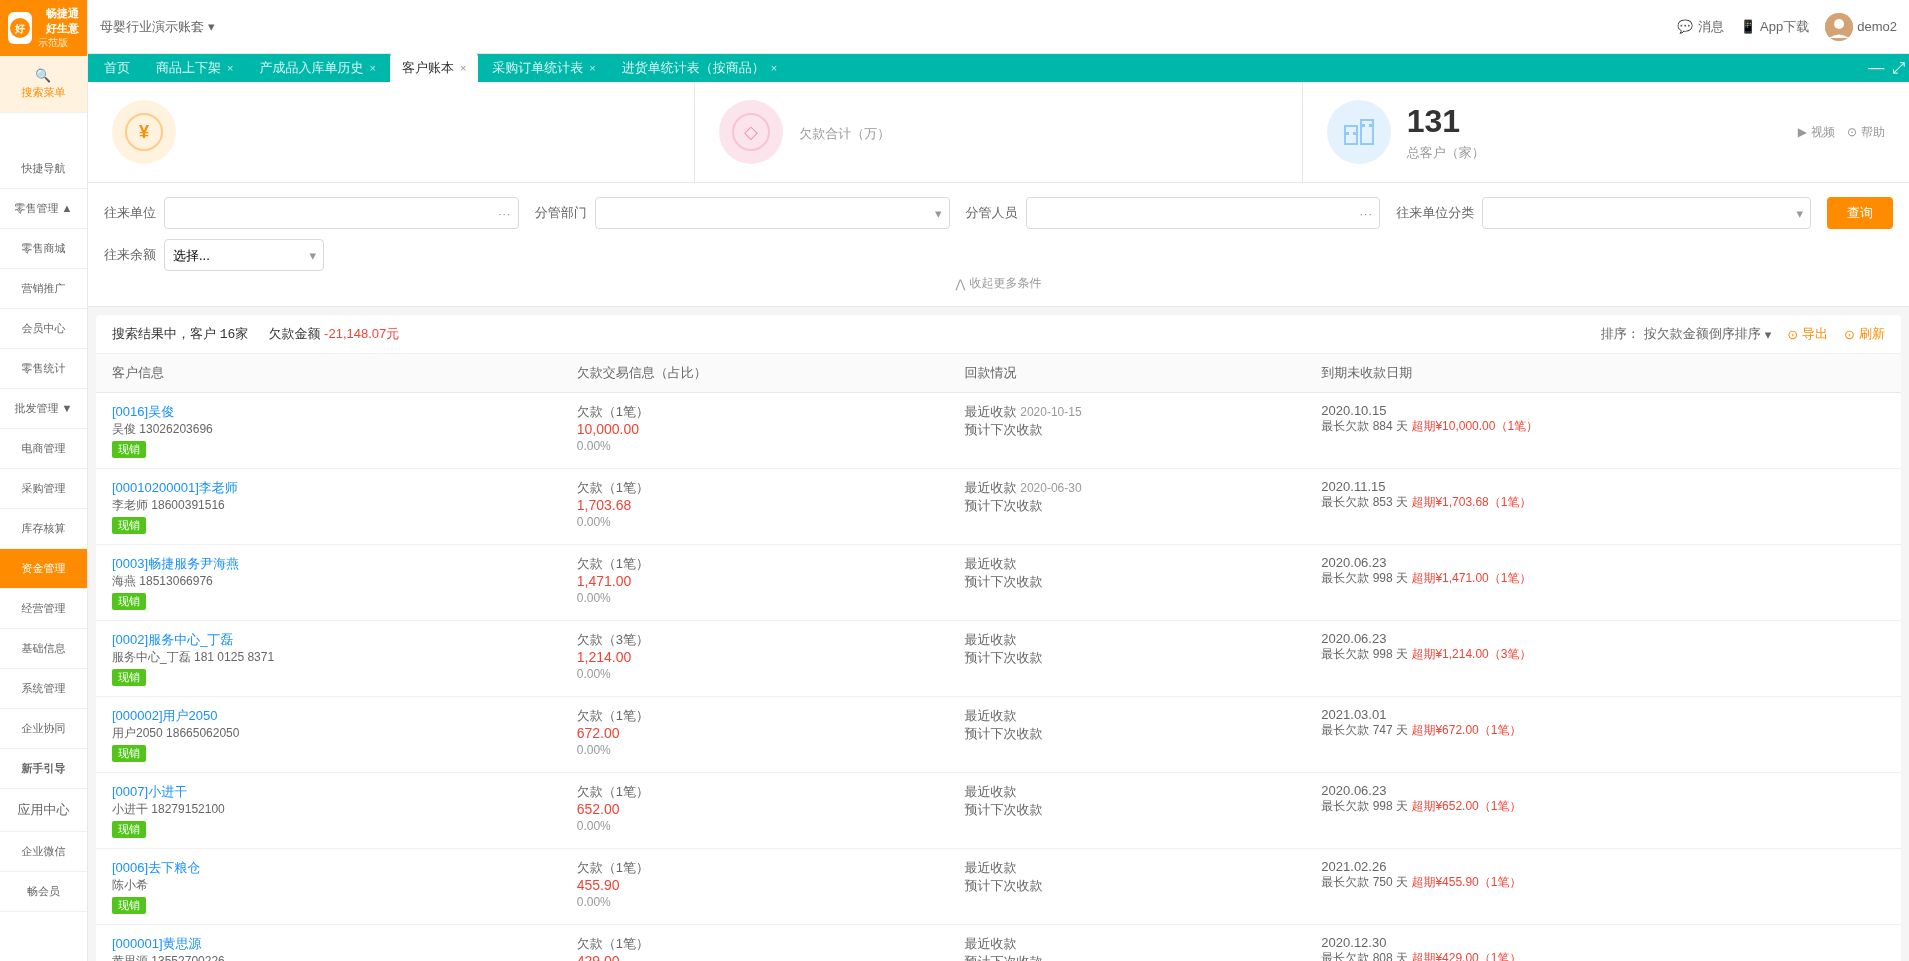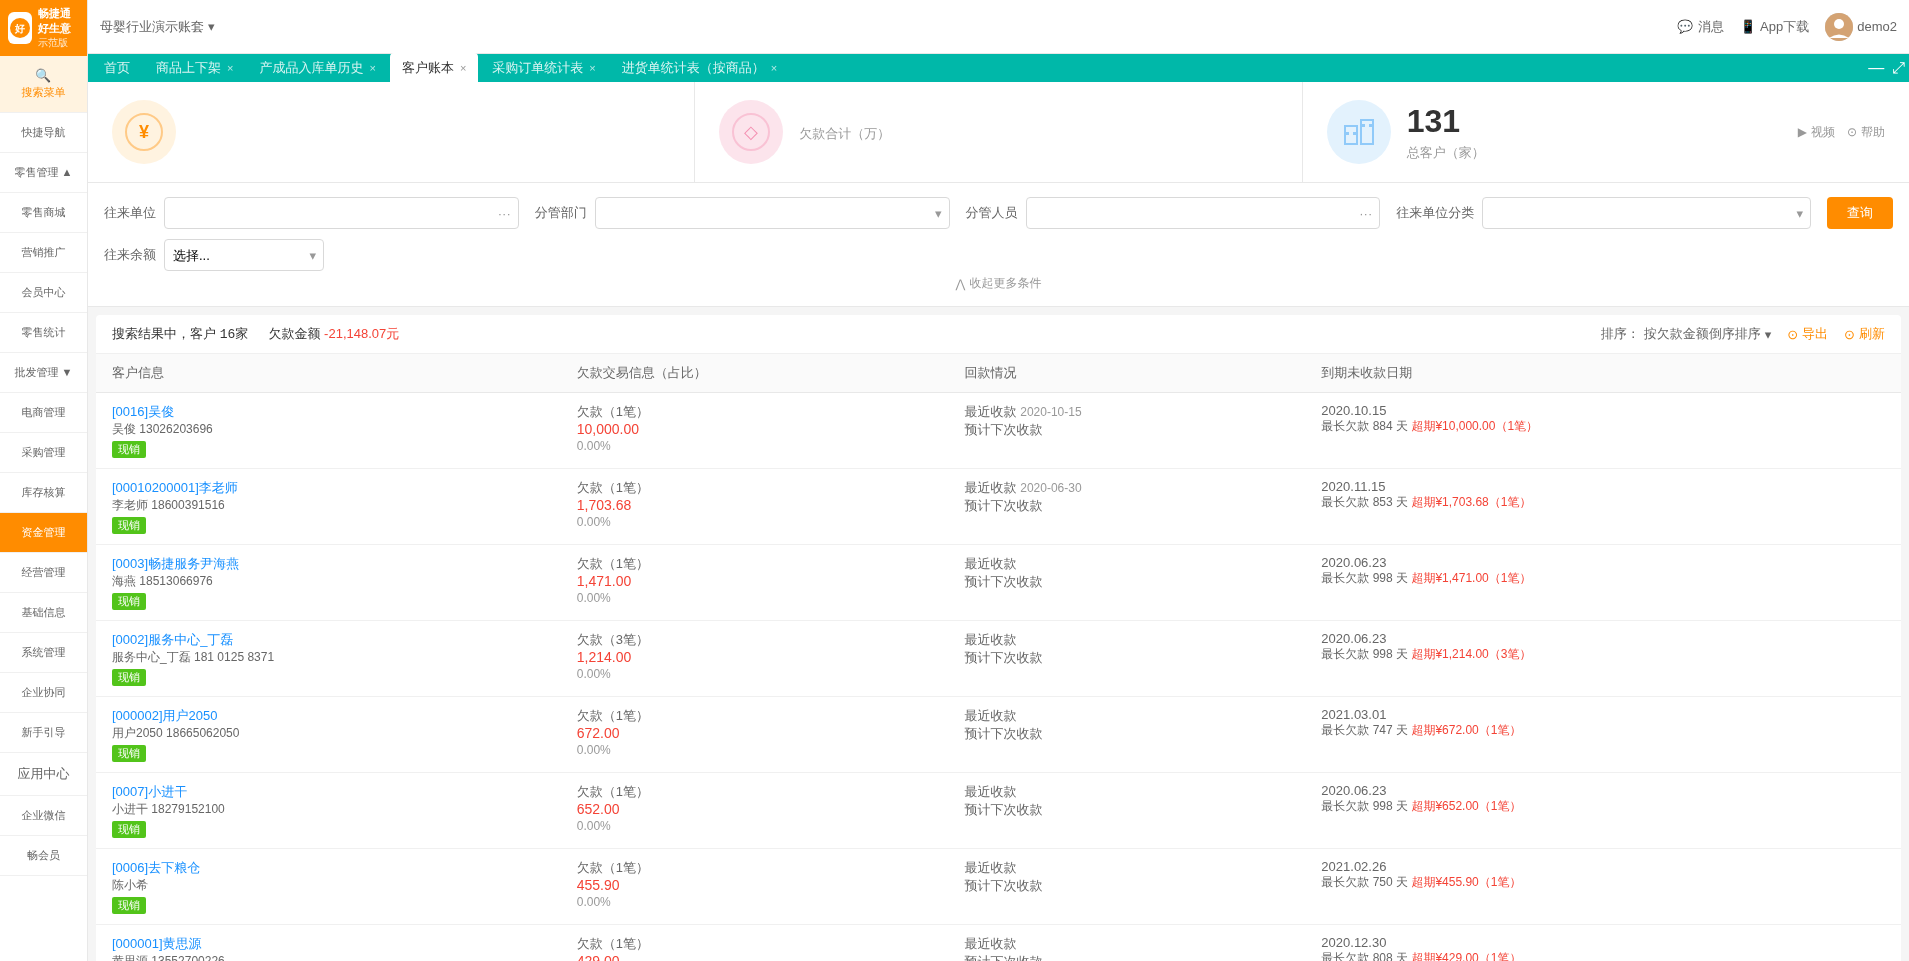--- a/index.html
+++ b/index.html
@@ -87,21 +87,21 @@
     .overdue-amount { color: #f44336; font-size: 12px; cursor: pointer; }
     .overdue-date { color: #666; font-size: 13px; }
 
     
     ::-webkit-scrollbar { width: 6px; }
     ::-webkit-scrollbar-track { background: #f1f1f1; }
     ::-webkit-scrollbar-thumb { background: #ccc; border-radius: 3px; }
 
     .sidebar-top { display: flex; align-items: center; background: #ff8c00; padding: 6px 8px; gap: 6px; }
     .app-icon { width: 32px; height: 32px; border-radius: 6px; background: #fff; display: flex; align-items: center; justify-content: center; }
-    .sidebar-app-name { color: #fff; font-size: 11px; font-weight: bold; }
+    .sidebar-app-name { color: #fff; font-size: 11px; font-weight: bold; margin-left: 8px; }
 
     .filter-input-wrapper { flex: 1; position: relative; }
     .filter-input-wrapper input { width: 100%; height: 32px; border: 1px solid #d9d9d9; border-radius: 4px; padding: 0 30px 0 8px; font-size: 13px; }
     .filter-input-dots { position: absolute; right: 8px; top: 50%; transform: translateY(-50%); color: #999; cursor: pointer; }
   </style>
 </head>
 <body>
 
 <div class="app-container">
 
@@ -120,21 +120,21 @@
       </div>
     </div>
 
     <div class="sidebar-nav-item" style="background:#fff3e0;color:#ff8c00;">
       <div style="font-size:13px;">🔍</div>
       <div style="font-size:11px;margin-top:2px;">搜索菜单</div>
     </div>
 
     <div style="flex:1;overflow-y:auto;overflow-x:hidden;">
       <div class="sidebar-nav-item">
-        <div style="font-size:11px;">快捷导航</div>
+        <div style="font-size:11px;margin-top:36px;">快捷导航</div>
       </div>
       <div class="sidebar-nav-item">
         <div style="font-size:11px;">零售管理 ▲</div>
       </div>
       <div class="sidebar-nav-item">
         <div style="font-size:11px;">零售商城</div>
       </div>
       <div class="sidebar-nav-item">
         <div style="font-size:11px;">营销推广</div>
       </div>
@@ -165,21 +165,21 @@
       <div class="sidebar-nav-item">
         <div style="font-size:11px;">基础信息</div>
       </div>
       <div class="sidebar-nav-item">
         <div style="font-size:11px;">系统管理</div>
       </div>
       <div class="sidebar-nav-item">
         <div style="font-size:11px;">企业协同</div>
       </div>
       <div class="sidebar-nav-item">
-        <div style="font-size:11px;">新手引导</div>
+        <div style="font-size:11px;font-weight:bold;">新手引导</div>
       </div>
       <div class="sidebar-nav-item">
         <div style="font-size:13px;">应用中心</div>
       </div>
       <div class="sidebar-nav-item">
         <div style="font-size:11px;">企业微信</div>
       </div>
       <div class="sidebar-nav-item">
         <div style="font-size:11px;">畅会员</div>
       </div>

